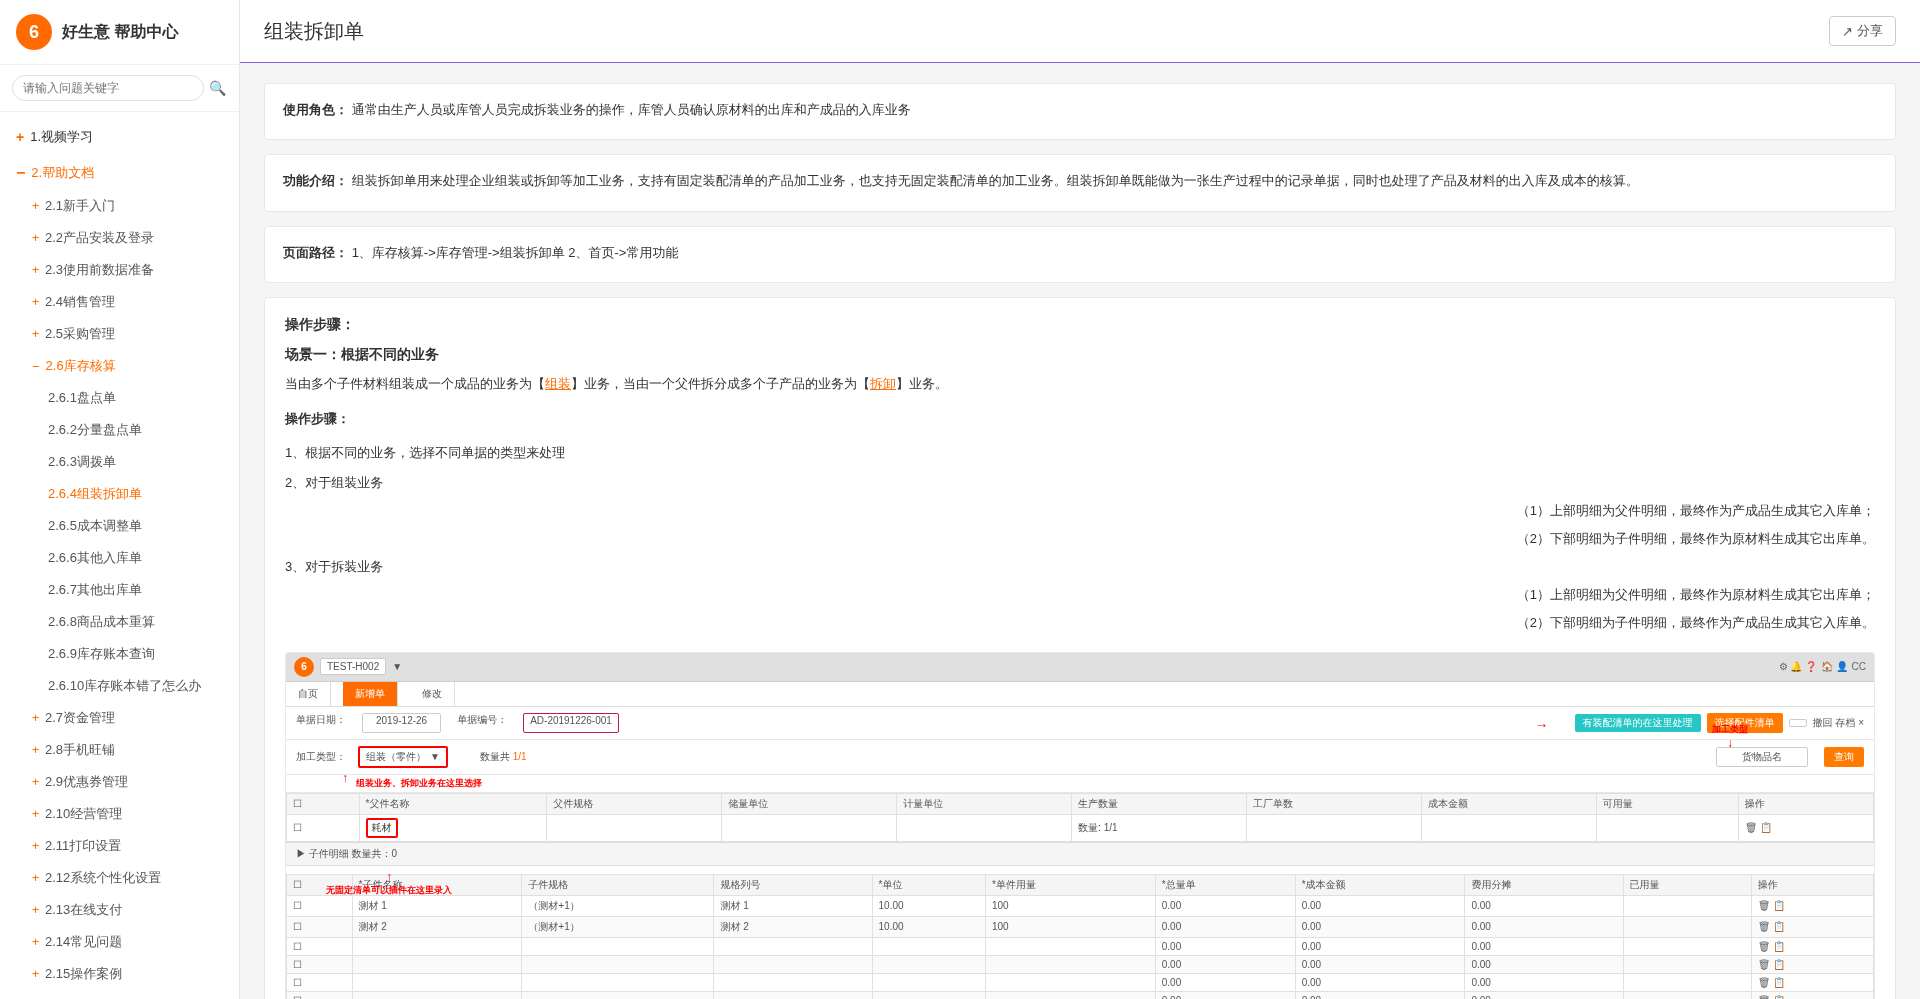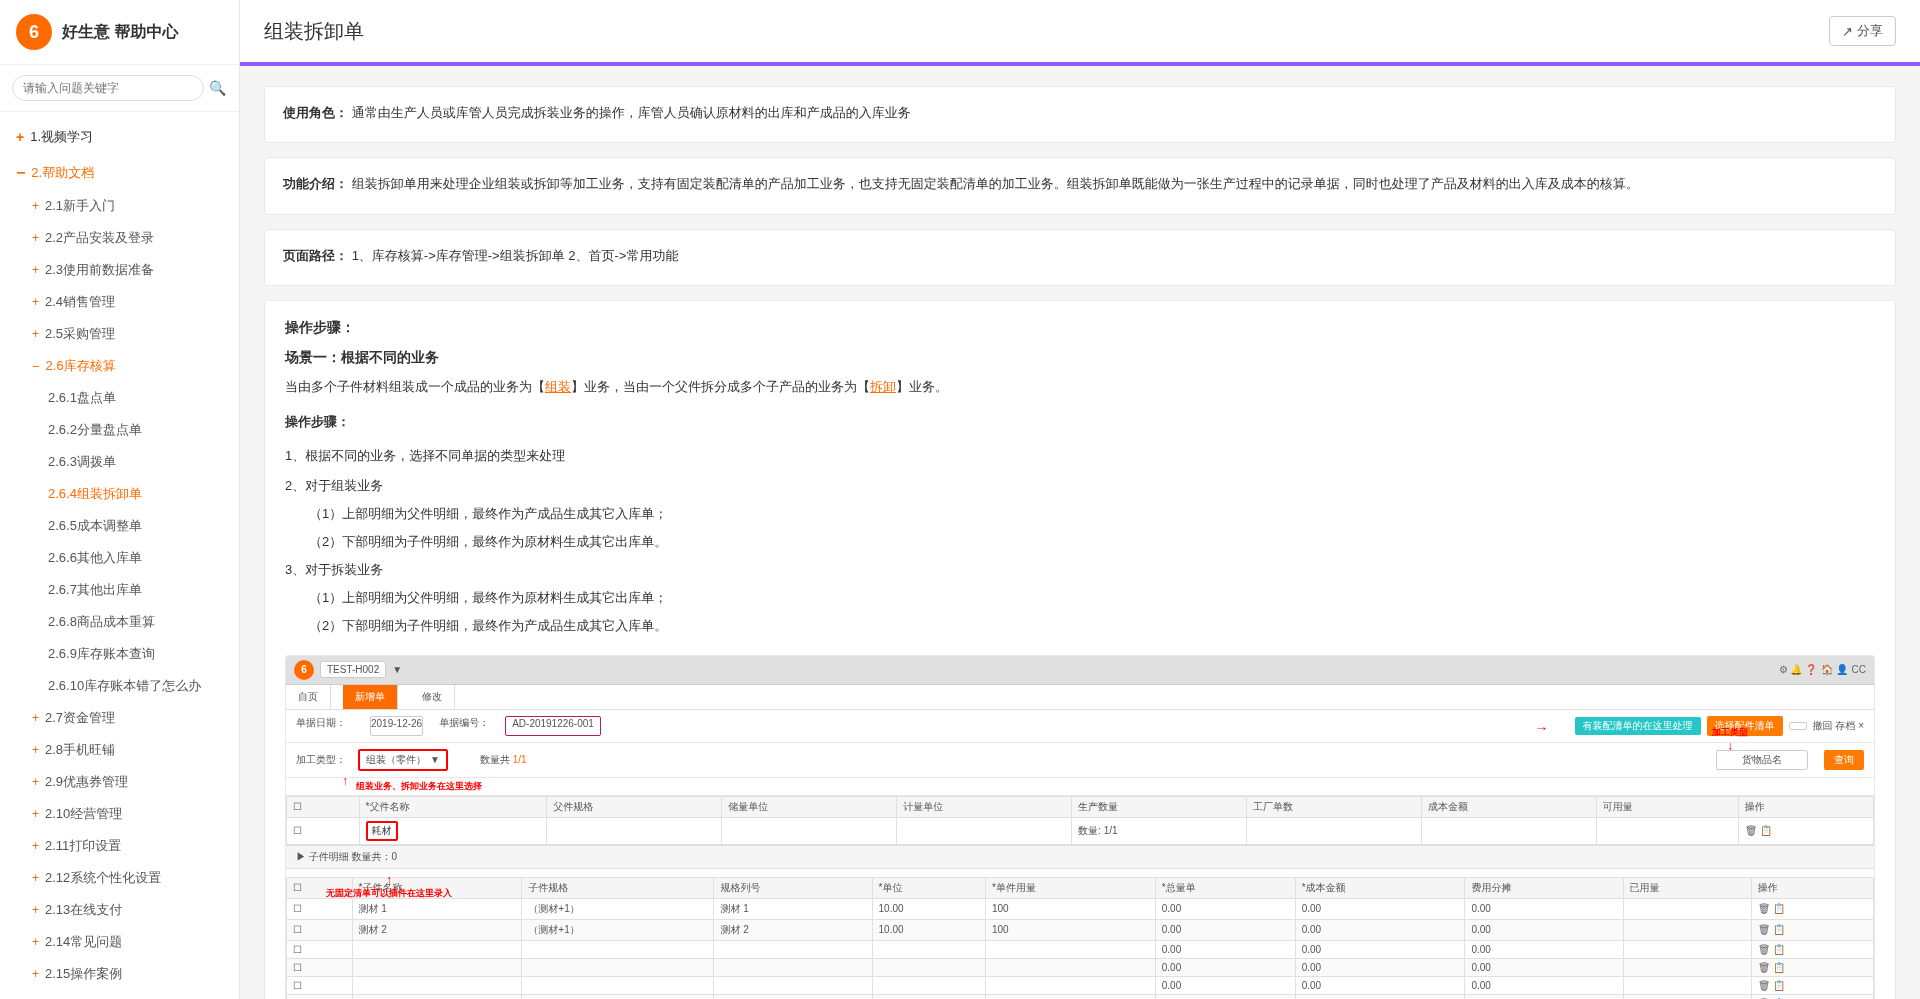--- a/index.html
+++ b/index.html
@@ -21,32 +21,32 @@
     .nav-section-title.active { color: #ff6b00; }
     .nav-sub { padding-left: 0; }
     .nav-sub-item { padding: 7px 16px 7px 32px; cursor: pointer; font-size: 13px; color: #555; display: flex; align-items: center; gap: 6px; }
     .nav-sub-item.active { color: #ff6b00; }
     .nav-sub-item .plus-icon { color: #ff6b00; font-size: 12px; }
     .nav-sub-item.leaf { padding-left: 48px; }
     .nav-sub-item.leaf.active { color: #ff6b00; }
 
     
     .main { flex: 1; display: flex; flex-direction: column; overflow: hidden; background: #f5f5f5; }
-    .main-header { background: #fff; padding: 16px 24px; border-bottom: 4px solid #8b5cf6; display: flex; align-items: center; justify-content: space-between; }
+    .main-header { background: #fff; padding: 16px 24px; border-bottom: 1px solid #8b5cf6; display: flex; align-items: center; justify-content: space-between; }
     .main-title { font-size: 20px; font-weight: 500; color: #333; }
     .share-btn { display: flex; align-items: center; gap: 4px; border: 1px solid #ccc; padding: 5px 12px; border-radius: 4px; background: #fff; cursor: pointer; font-size: 13px; color: #555; }
     .content-area { flex: 1; overflow-y: auto; padding: 20px 24px; }
     .info-box { background: #fff; border: 1px solid #e8e8e8; border-radius: 4px; padding: 14px 18px; margin-bottom: 14px; font-size: 13px; line-height: 1.8; color: #333; }
     .info-box p { margin-bottom: 4px; }
     .section-title { font-size: 14px; font-weight: bold; color: #333; margin-bottom: 12px; }
     .scenario-title { font-size: 14px; font-weight: bold; color: #333; margin-bottom: 8px; }
     .content-text { font-size: 13px; line-height: 1.9; color: #333; margin-bottom: 8px; }
     .steps-list { font-size: 13px; line-height: 2; color: #333; padding-left: 0; }
     .steps-list li { margin-bottom: 2px; list-style: none; }
-    .sub-steps { padding-left: 24px; }
+    .sub-steps { padding-left: 24px; text-align: right; }
     .sub-steps li { list-style: none; }
     .screenshot-container { margin-top: 14px; border: 1px solid #e8e8e8; border-radius: 4px; overflow: hidden; background: #e8e8e8; }
     .sim-table { width: 100%; border-collapse: collapse; font-size: 10px; }
     .sim-table th { background: #f5f5f5; border: 1px solid #e0e0e0; padding: 3px 6px; text-align: left; color: #555; font-weight: normal; }
     .sim-table td { border: 1px solid #e0e0e0; padding: 3px 6px; color: #555; }
     .sim-table tr:nth-child(even) td { background: #fafafa; }
   </style>
 </head>
 <body>
 
@@ -239,21 +239,21 @@
         </div>
 
         <div style="background:#fff; display:flex; border-bottom:1px solid #ddd; font-size:10px;gap:12px;">
           <div style="padding:5px 12px; border-right:1px solid #ddd; color:#555; cursor:pointer;">自页</div>
           <div style="padding:5px 12px; border-right:1px solid #ddd; background:#ff6b00; color:#fff; cursor:pointer;">新增单</div>
           <div style="padding:5px 12px; border-right:1px solid #ddd; color:#555; cursor:pointer;">修改</div>
         </div>
 
         <div style="background:#fff; padding:6px 10px; border-bottom:1px solid #e8e8e8; display:flex; gap:16px; font-size:10px; color:#555;">
           <span>单据日期：</span>
-          <span style="border:1px solid #ccc; padding:1px 0; border-radius:2px; background:#fff;margin-left:8px;">2019-12-26</span>
+          <span style="border:1px solid #ccc; padding:1px 13px; border-radius:2px; background:#fff;">2019-12-26</span>
           <span>单据编号：</span>
           <span style="border:1px solid #be185d; padding:1px 6px; border-radius:2px; background:#fff;">AD-20191226-001</span>
 
           <div style="flex:1; display:flex; align-items:center; justify-content:flex-end; gap:6px; position:relative;">
             <div style="background:#26c6c6; color:white; padding:2px 8px; font-size:10px; border-radius:2px; position:relative;">
               <span>有装配清单的在这里处理</span>
               
               <span style="position:absolute; left:-40px; top:50%; transform:translateY(-50%); color:red; font-size:14px;">→</span>
             </div>
             <button style="background:#ff7a00; color:#fff; border:none; padding:3px 8px; border-radius:2px; font-size:10px; cursor:pointer;">选择配件清单</button>

